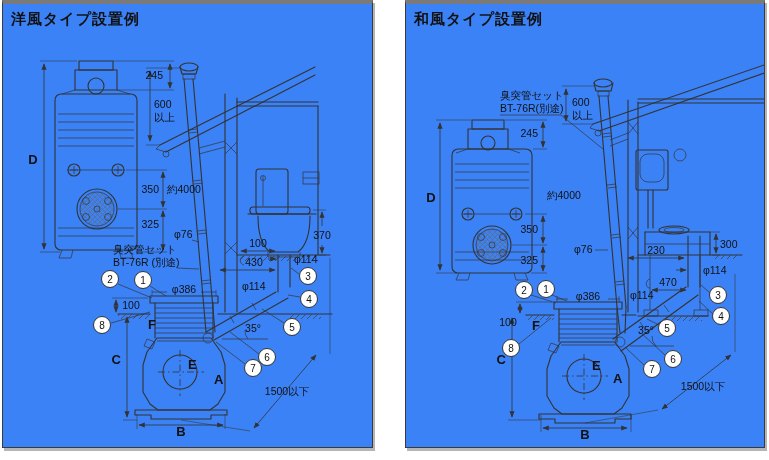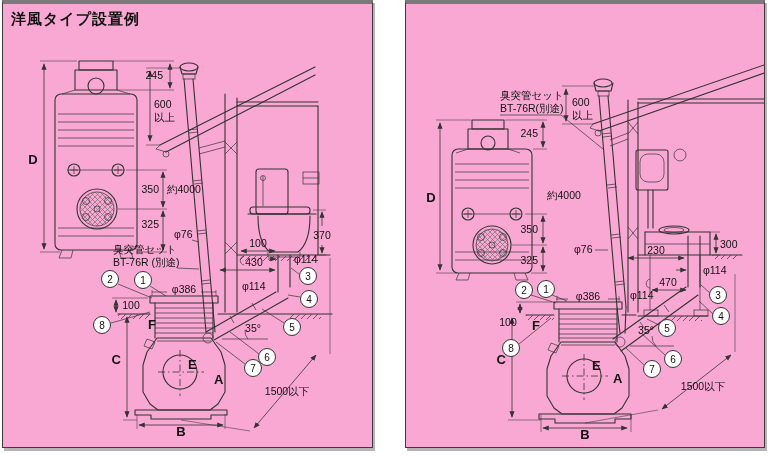--- a/index.html
+++ b/index.html
@@ -1,18 +1,18 @@
 <!DOCTYPE html>
 <html><head>
 <meta charset="utf-8">
 <style>
   html,body{margin:0;padding:0;background:#fff;}
   #stage{position:relative;width:769px;height:460px;background:#fff;overflow:hidden;
          font-family:"Liberation Sans",sans-serif;}
-  .panel{position:absolute;top:0;background:#f9a8d4;border:1px solid #3a3a3a;
+  .panel{position:absolute;top:0;background:#3b82f6;border:1px solid #3a3a3a;
          border-top:4px solid #7a7a7a;box-shadow:2px 3px 0 #b5b5b5;box-sizing:border-box;}
   #panel-left{left:2px;width:371px;height:448px;}
   #panel-right{left:405px;width:360px;height:448px;}
   .panel-title{position:absolute;left:8px;top:6px;font-size:15px;font-weight:bold;color:#111;
                letter-spacing:1px;}
   .panel svg{position:absolute;left:0;top:4px;}
   .ln{fill:none;stroke:#333;stroke-width:1.1;stroke-linecap:round;stroke-linejoin:round;}
   .th{fill:none;stroke:#333;stroke-width:0.7;}
   .dim{fill:none;stroke:#333;stroke-width:0.8;}
   .ext{fill:none;stroke:#333;stroke-width:0.55;}
@@ -214,20 +214,21 @@
           <text x="267" y="358.5">6</text>
         </g>
       <g class="co">
           <circle cx="253" cy="366" r="8.5"></circle>
           <text x="253" y="369.5">7</text>
         </g>
     </svg>
   </div>
 
   <div class="panel" id="panel-right">
+    <div class="panel-title">和風タイプ設置例</div>
     <svg width="358" height="441" viewBox="406 6 358 441">
       <defs>
         <marker id="aR" viewBox="0 0 10 10" refX="9" refY="5" markerWidth="8" markerHeight="8" orient="auto-start-reverse">
           <path d="M0,1L10,5L0,9z" fill="#333"></path>
         </marker>
         <pattern id="hR" width="5" height="5" patternUnits="userSpaceOnUse">
           <path d="M0,5 L5,0 M0,0 L5,5" stroke="#666" stroke-width="0.6"></path>
         </pattern>
         <pattern id="gR" width="6" height="6" patternUnits="userSpaceOnUse">
           <path d="M0,6 L6,0" stroke="#444" stroke-width="0.8"></path>

